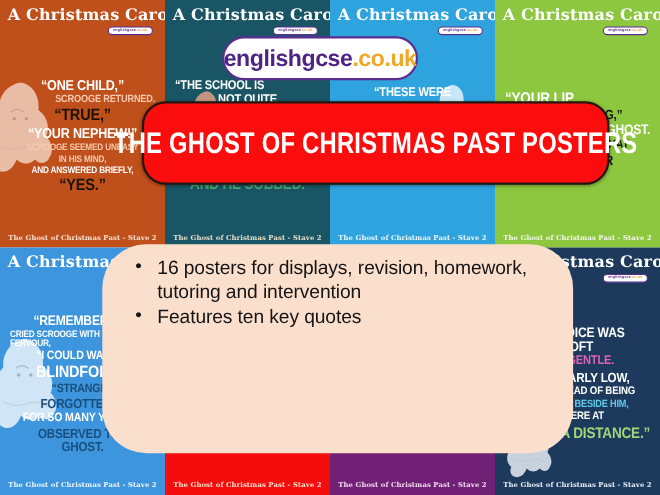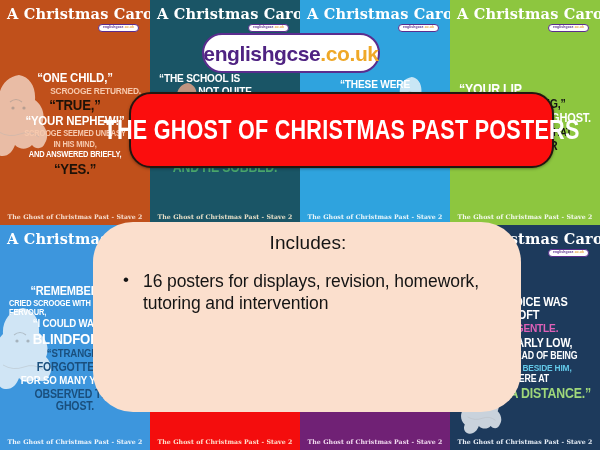--- a/index.html
+++ b/index.html
@@ -358,17 +358,17 @@
 
 <div class="logo-pill">
   <span><span class="p1">englishgcse</span><span class="p2">.co.uk</span></span>
 </div>
 
 <div class="title-banner">
   <span>The Ghost of Christmas Past Posters</span>
 </div>
 
 <div class="includes-card">
-  <div class="includes-head">Includes:</div>
   <ul class="includes-list" id="includes-list">
       <li>16 posters for displays, revision, homework, tutoring and intervention</li>
+      <li>Features ten key quotes</li>
     </ul>
 </div>
 
 </body></html>

